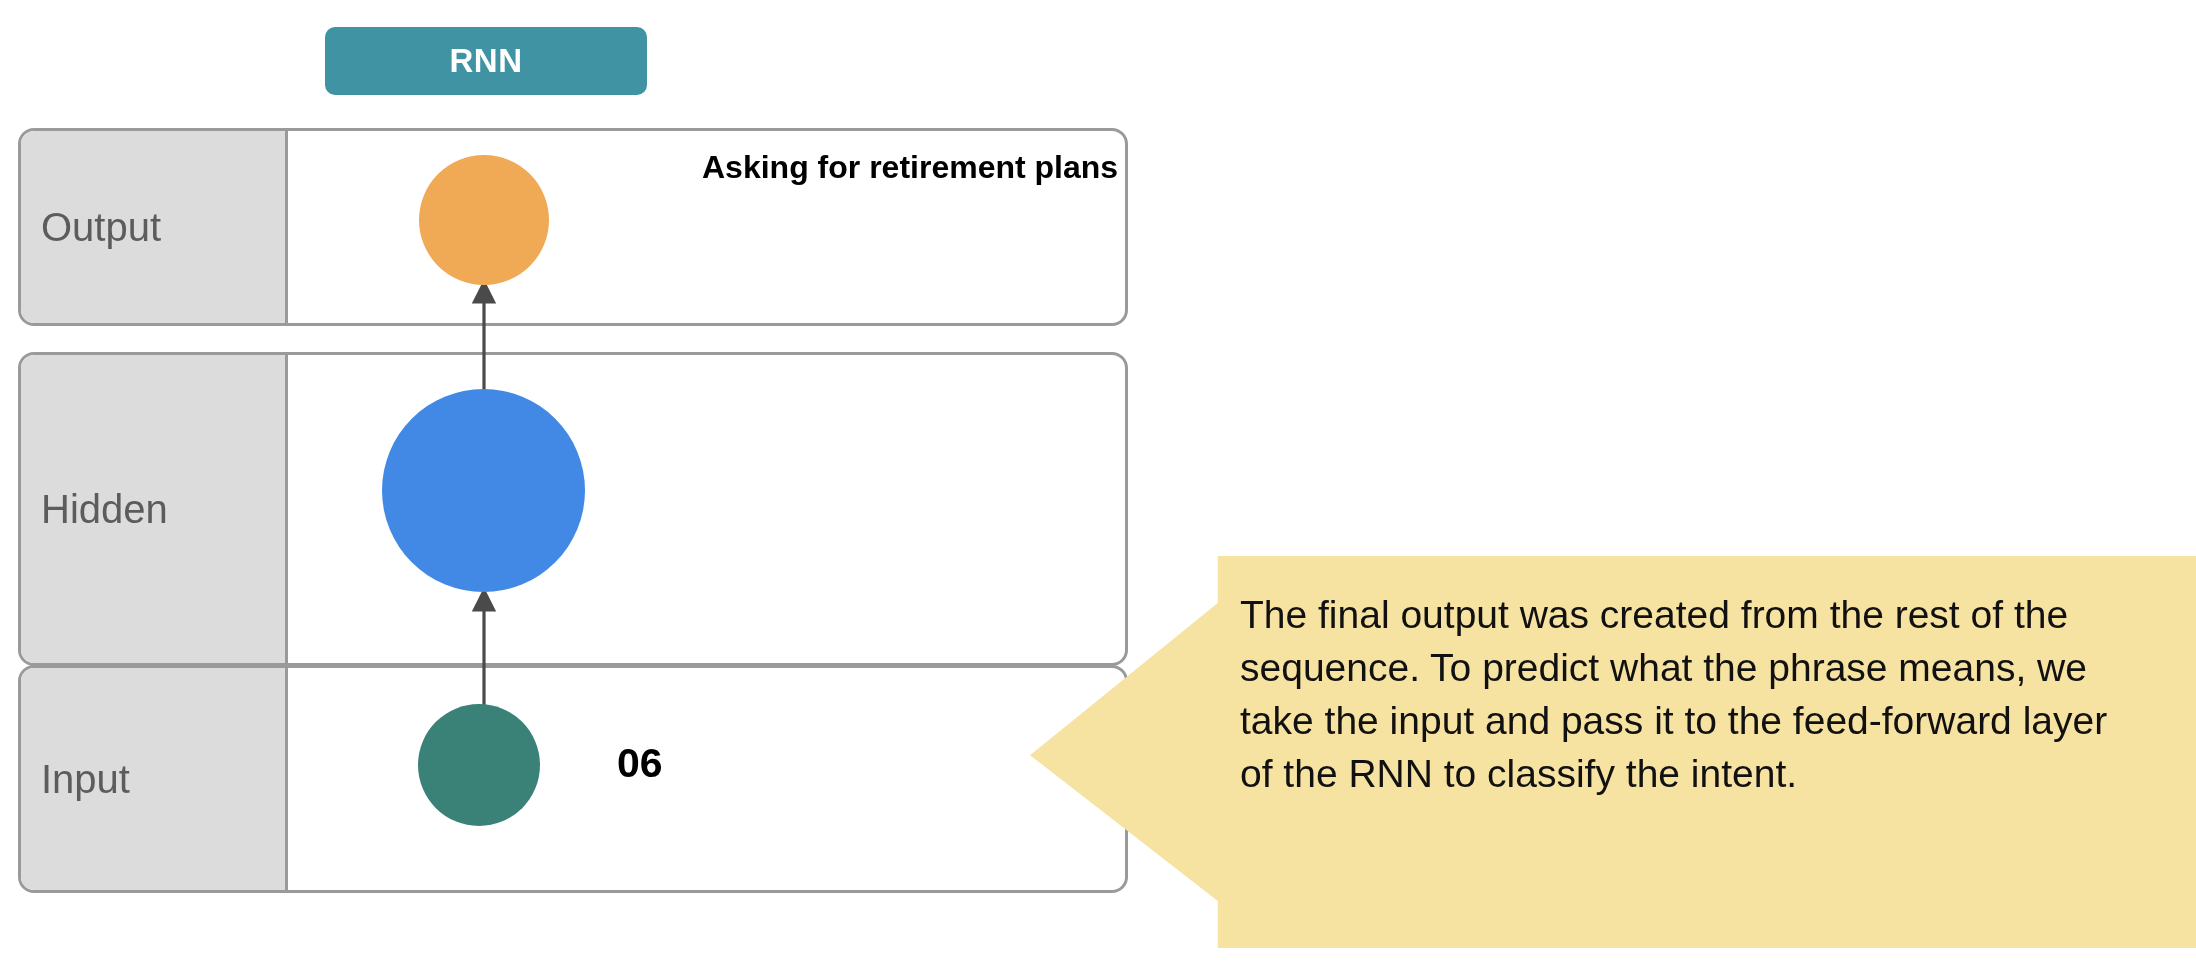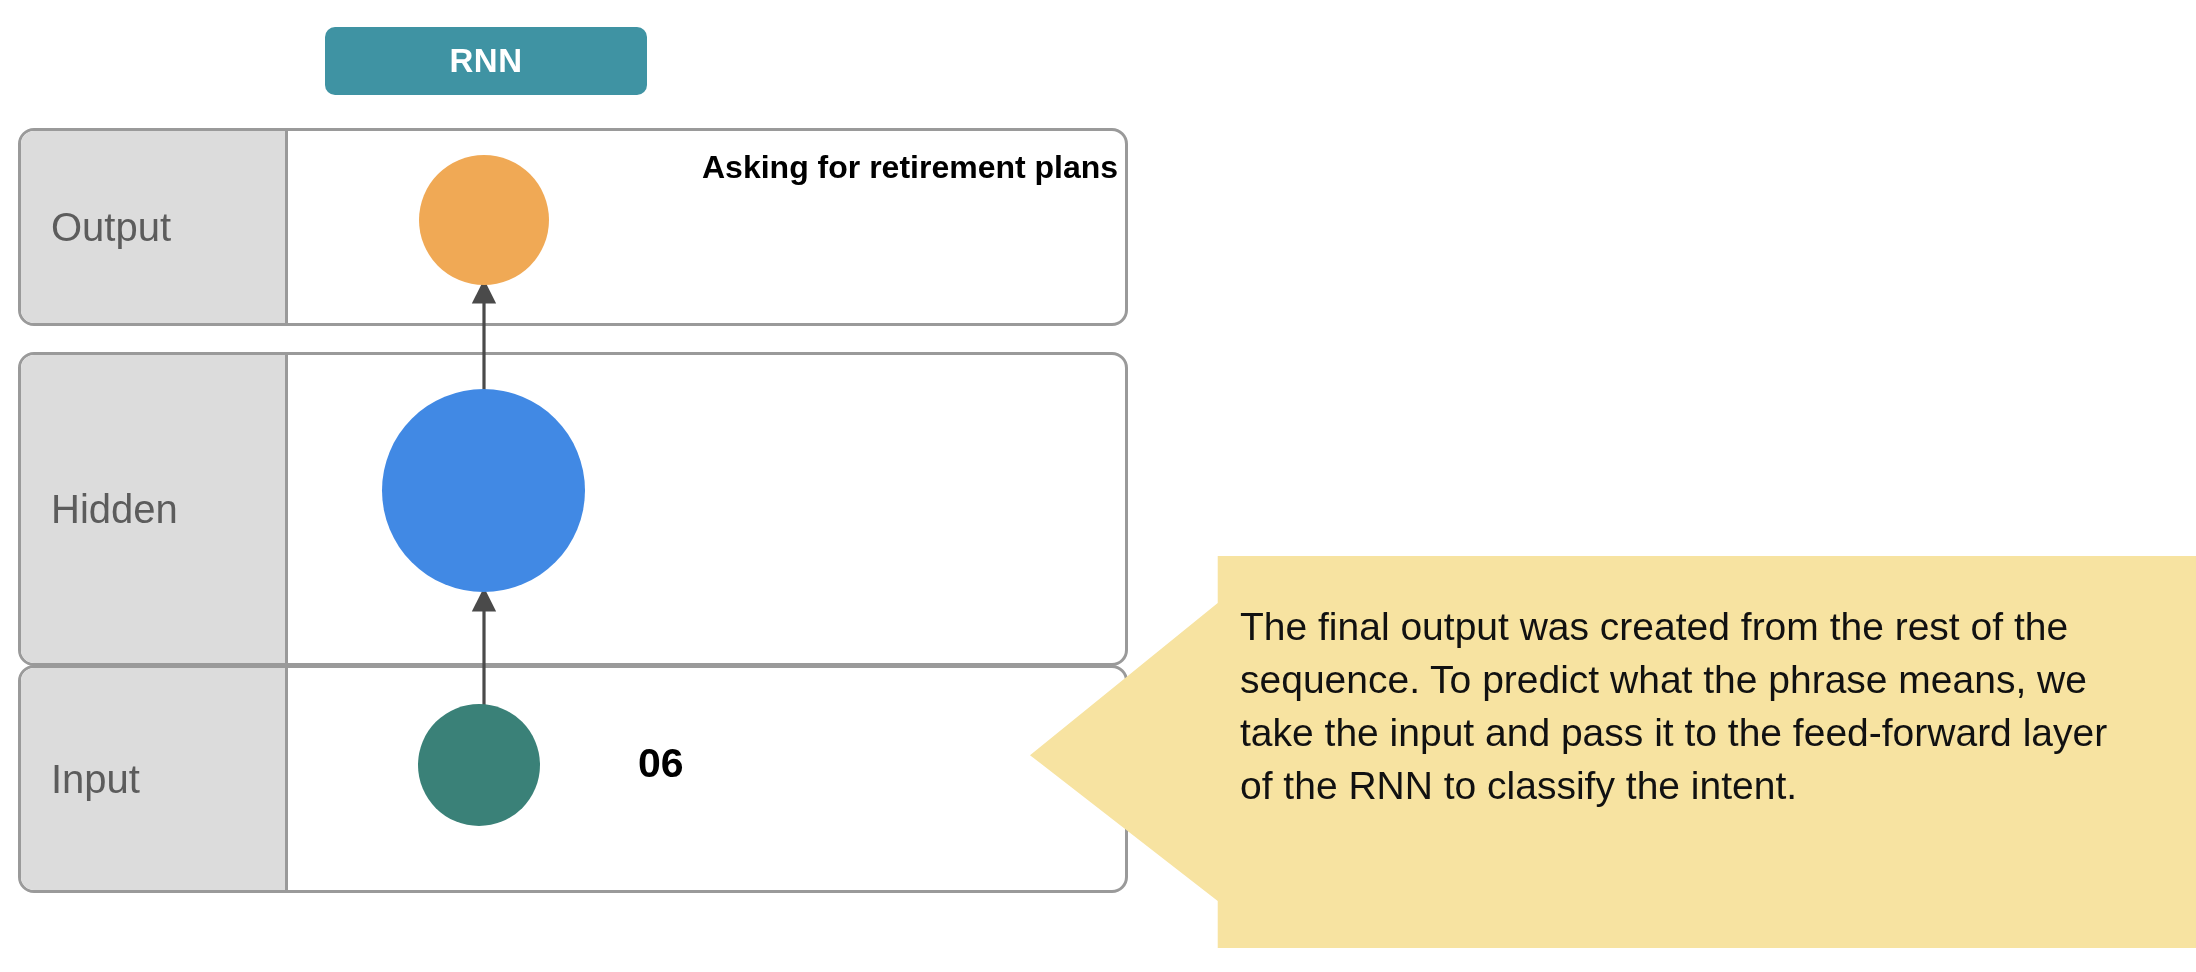--- a/index.html
+++ b/index.html
@@ -63,21 +63,21 @@
     border-right: 3px solid #9a9a9a;
     border-radius: 13px 0 0 13px;
     display: flex;
     align-items: center;
     box-sizing: border-box;
   }
   .layer-label-text {
     color: #5c5c5c;
     font-size: 40px;
     font-weight: normal;
-    padding-left: 30px;
+    padding-left: 20px;
     font-family: "Liberation Sans", sans-serif;
     white-space: nowrap;
   }
 
   
   .node {
     position: absolute;
     border-radius: 50%;
   }
   .node-output {
@@ -111,21 +111,21 @@
     line-height: 1.22;
   }
   .node-text-output {
     left: 655px;
     top: 148px;
     font-size: 32px;
     width: 450px;
     margin-left: 47px;
   }
   .node-text-input {
-    left: 638px;
+    left: 617px;
     top: 738px;
     font-size: 41px;
   }
 
   
   .arrow-svg {
     position: absolute;
     left: 0;
     top: 0;
     width: 2196px;
@@ -147,21 +147,21 @@
       100% 100%,     
       16.1% 100%,    
       16.1% 88%,     
       0% 50.8%,      
       16.1% 12%      
     );
   }
   .callout-text {
     position: absolute;
     left: 1240px;
-    top: 600px;
+    top: 588px;
     width: 910px;
     color: #111111;
     font-size: 39px;
     line-height: 1.36;
     font-family: "Liberation Sans", sans-serif;
   }
 </style>
 </head>
 <body>
 

